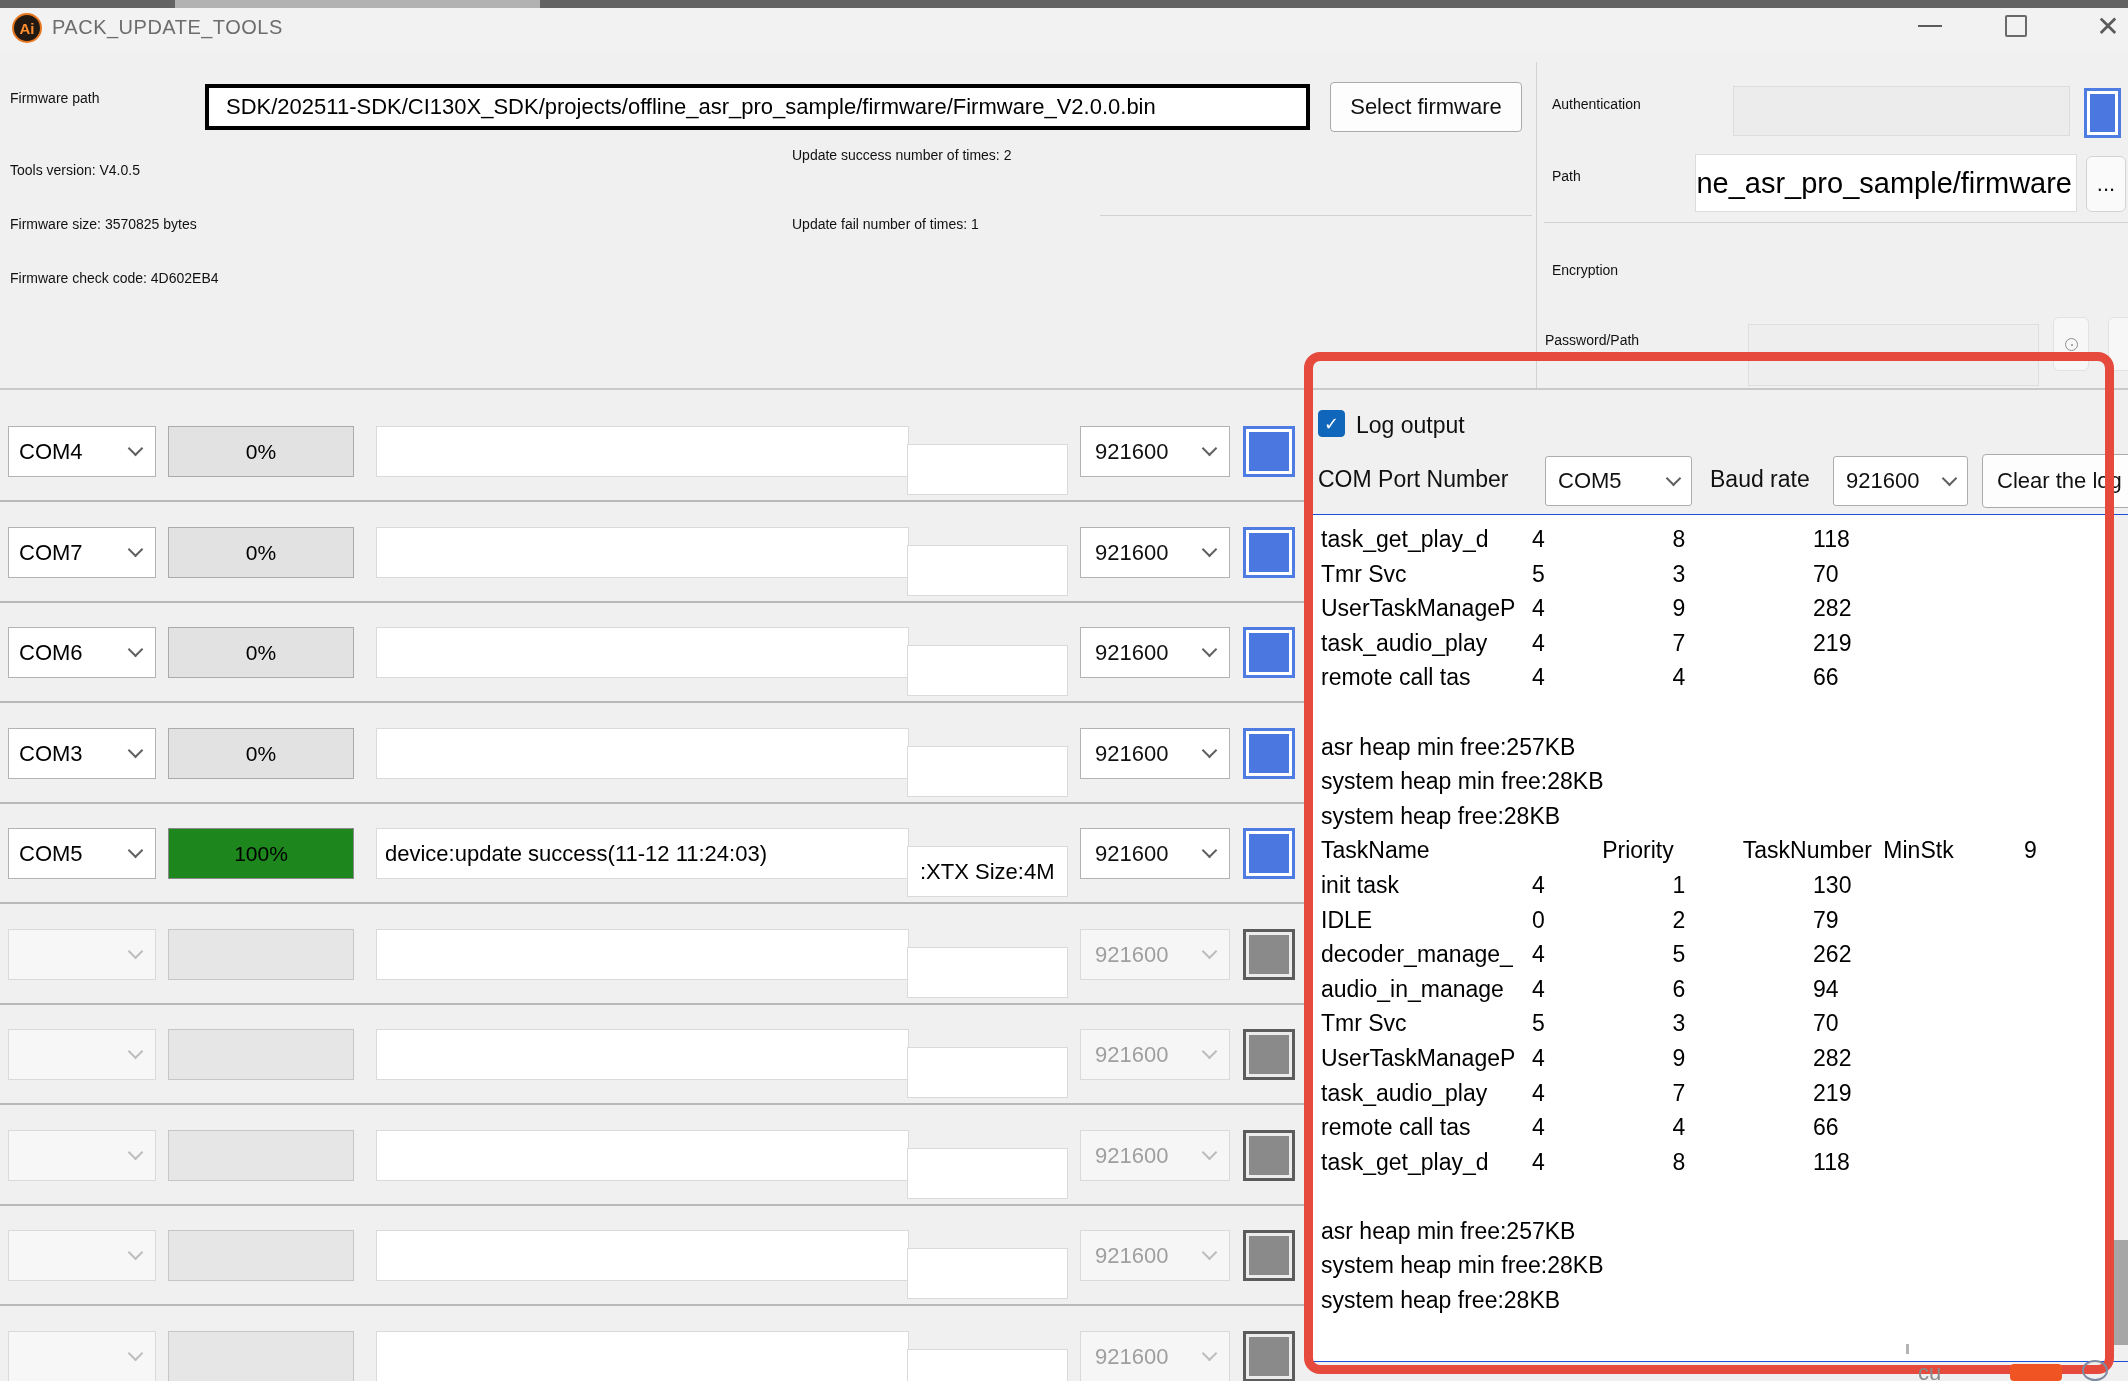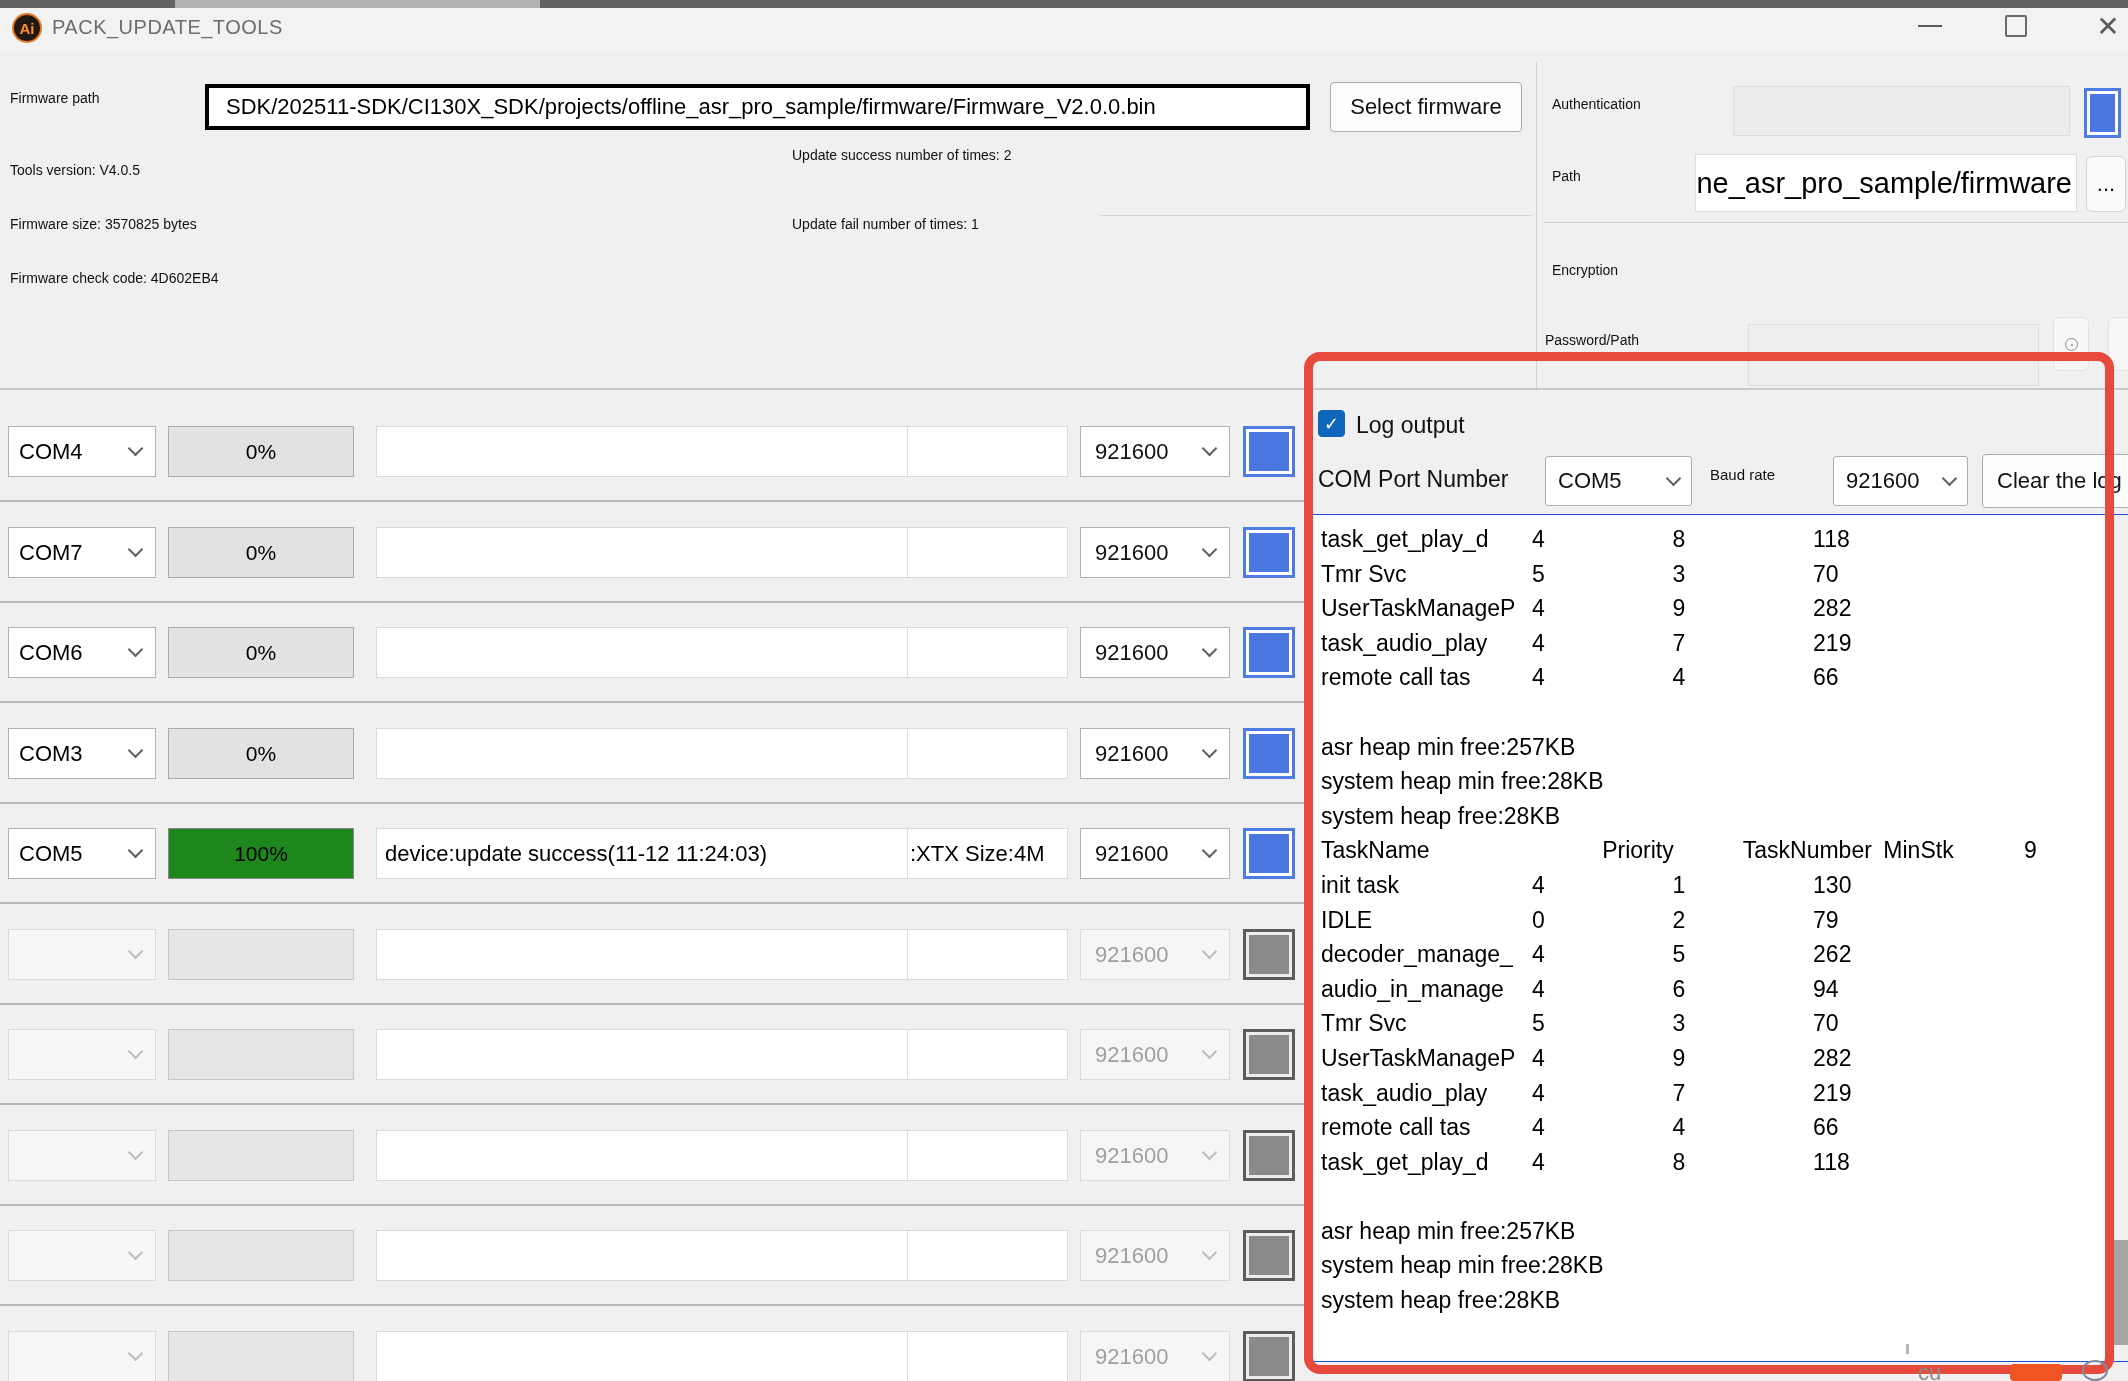--- a/index.html
+++ b/index.html
@@ -63,21 +63,21 @@
   .chev.dis{ border-color:#bdbdbd; }
 
   
   #log-check{ left:1318px; top:410px; width:27px; height:27px; background:#0f66bb; border:1px solid #0f66bb;
     border-radius:4px; color:#fff; font-size:18px; display:flex; align-items:center; justify-content:center; }
   #log-check-label{ left:1356px; top:412px; font-size:23px; }
   #com-port-label{ left:1318px; top:466px; font-size:23px; }
   .combo{ background:#fff; border:1px solid #adadad; border-radius:3px; font-size:22px; color:#111;
     display:flex; align-items:center; justify-content:space-between; padding:0 12px; }
   #com-select{ left:1545px; top:456px; width:147px; height:50px; }
-  #baud-label{ left:1710px; top:466px; font-size:15px; }
+  #baud-label{ left:1710px; top:466px; font-size:23px; }
   #baud-select{ left:1833px; top:456px; width:135px; height:50px; }
   #clear-log-btn{ left:1982px; top:454px; width:160px; height:54px; justify-content:flex-start; padding-left:14px; }
   #log-box{ left:1312px; top:514px; width:816px; height:848px; background:#fff; border:1px solid #1d4ed8; overflow:hidden; }
   #log-pre{ font-family:"Liberation Sans", sans-serif; font-size:23px; line-height:34.6px;
     padding:7px 0 0 8px; white-space:pre; tab-size:11; color:#000; }
   #log-scroll-track{ left:2112px; top:515px; width:16px; height:846px; background:#f0f0f0; }
   #log-scroll-thumb{ left:2112px; top:1240px; width:16px; height:105px; background:#a6a6a6; }
 
   
   .row{ left:0; width:1310px; height:51px; }
@@ -86,21 +86,21 @@
     font-size:22px; display:flex; align-items:center; justify-content:space-between; padding:0 14px 0 10px; }
   .port-sel.dis{ background:#f7f7f7; border-color:#dadada; }
   .prog{ left:168px; width:186px; background:#e2e2e2; border:1px solid #ababab;
     font-size:21px; display:flex; align-items:center; justify-content:center; color:#000; }
   .prog.dis{ background:#e6e6e6; border-color:#c6c6c6; }
   .prog.ok{ background:#1d871d; border-color:#8a8a8a; }
   .f1{ left:376px; width:533px; }
   .f2{ left:907px; width:161px; }
   .fld{ background:#fff; border:1px solid #dadada; font-size:22px; display:flex; align-items:center;
     padding-left:8px; overflow:hidden; white-space:nowrap; }
-  .f2.fld{ padding-left:2px; }
+  .f2.fld{ padding-left:12px;margin-top:18px; }
   .baud-sel{ left:1080px; width:150px; background:#fff; border:1px solid #b3b3b3; font-size:22px;
     display:flex; align-items:center; justify-content:space-between; padding:0 14px; color:#111; }
   .baud-sel.dis{ background:#f6f6f6; border-color:#dadada; color:#9f9f9f; }
   .act-btn{ left:1243px; width:52px; background:#4b77e0; border:3px solid #4e7ce2; box-shadow:inset 0 0 0 3px #ffffff; }
   .act-btn.dis{ background:#8a8a8a; border-color:#5c5c5c; box-shadow:inset 0 0 0 3px #ececec; }
   .row-sep{ left:0; width:1310px; height:2px; background:#b9b9b9; }
 
   
   #annotation-rect{ left:1304px; top:352px; width:810px; height:1022px;
     border:9px solid #e64a3d; border-radius:16px; pointer-events:none; z-index:50; }

